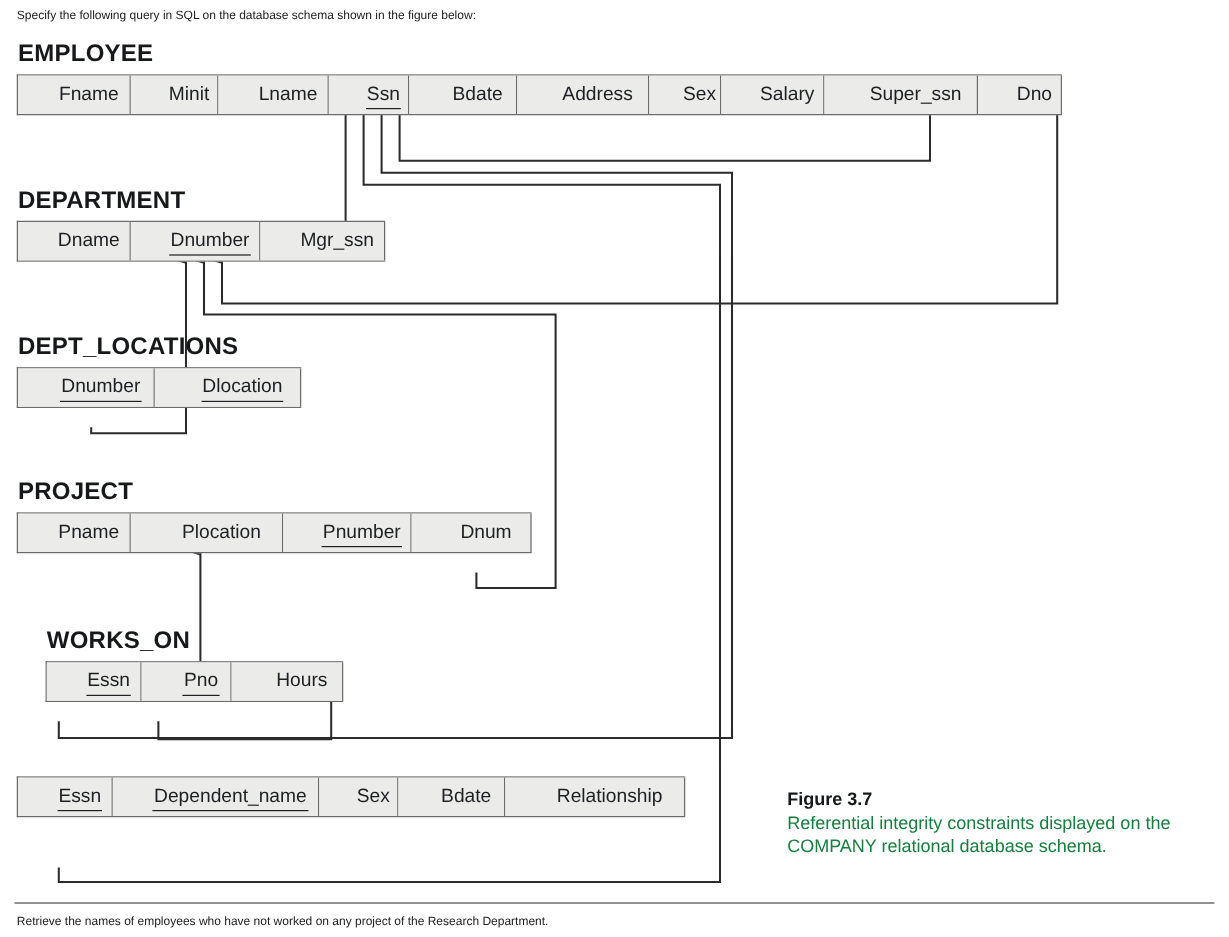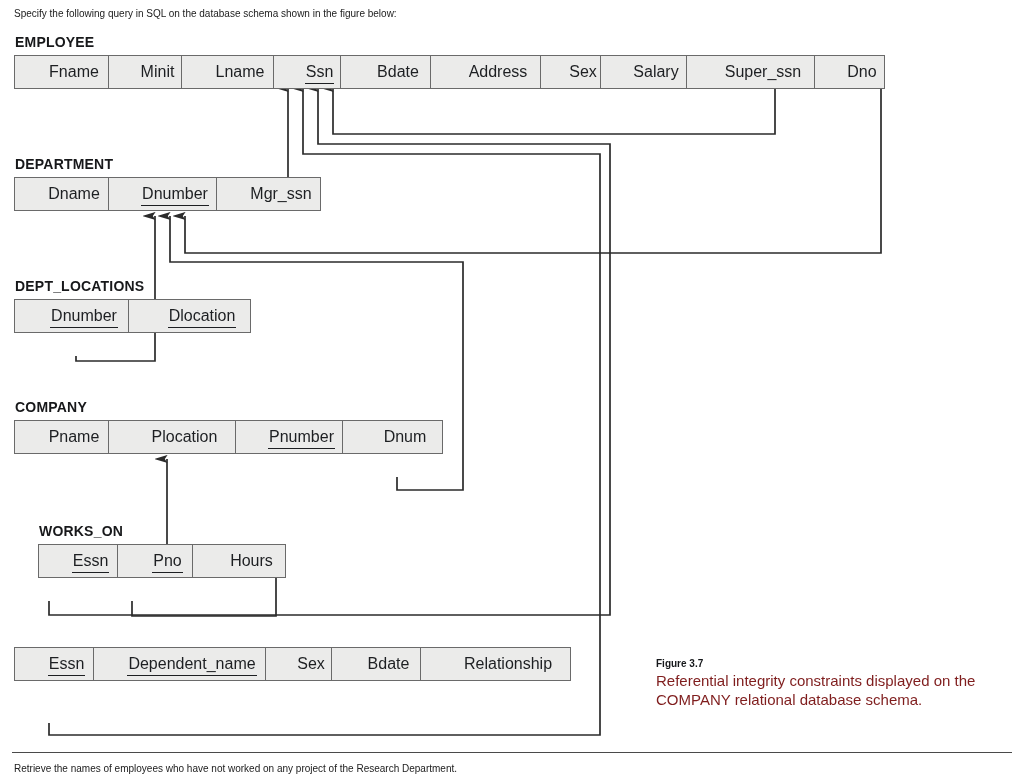--- a/index.html
+++ b/index.html
@@ -55,21 +55,21 @@
     width: 1024px;
     height: 720px;
     pointer-events: none;
   }
 
   
   .relation {
     position: absolute;
   }
   .relation-name {
-    font-size: 14px;
+    font-size: 20px;
     font-weight: bold;
     letter-spacing: 0.2px;
     color: #17181a;
     margin: 0 0 5px 1px;
     font-family: "Liberation Sans", sans-serif;
     white-space: nowrap;
   }
   .attr-row {
     display: flex;
     border: 1.6px solid #6a6a6a;
@@ -106,29 +106,29 @@
   }
 
   
   #figure-caption {
     position: absolute;
     left: 656px;
     top: 630px;
     width: 368px;
   }
   #figure-caption .cap-title {
-    font-size: 10px;
+    font-size: 15px;
     font-weight: bold;
     color: #16181b;
     margin-bottom: 2px;
   }
   #figure-caption .cap-body {
     font-size: 15px;
     line-height: 1.28;
-    color: #7f1d1d;
+    color: #15803d;
   }
 </style>
 </head>
 <body>
 
 <div class="prose" id="intro-text">Specify the following query in SQL on the database schema shown in the figure below:</div>
 
 <div id="schema-figure">
 
   <svg id="connector-layer" viewBox="0 0 1024 720" width="1024" height="720">
@@ -184,21 +184,21 @@
 
   <div class="relation" id="relation-dept-locations" style="left:14px; top:250px;">
     <div class="relation-name">DEPT_LOCATIONS</div>
     <div class="attr-row">
       <div class="attr pk" style="width:114px"><span class="label">Dnumber</span></div>
       <div class="attr pk" style="width:122px"><span class="label">Dlocation</span></div>
     </div>
   </div>
 
   <div class="relation" id="relation-project" style="left:14px; top:371px;">
-    <div class="relation-name">COMPANY</div>
+    <div class="relation-name">PROJECT</div>
     <div class="attr-row">
       <div class="attr" style="width:94px"><span class="label">Pname</span></div>
       <div class="attr" style="width:127px"><span class="label">Plocation</span></div>
       <div class="attr pk" style="width:107px"><span class="label">Pnumber</span></div>
       <div class="attr" style="width:100px"><span class="label">Dnum</span></div>
     </div>
   </div>
 
   <div class="relation" id="relation-works-on" style="left:14px; top:495px;margin-left:24px;">
     <div class="relation-name">WORKS_ON</div>

